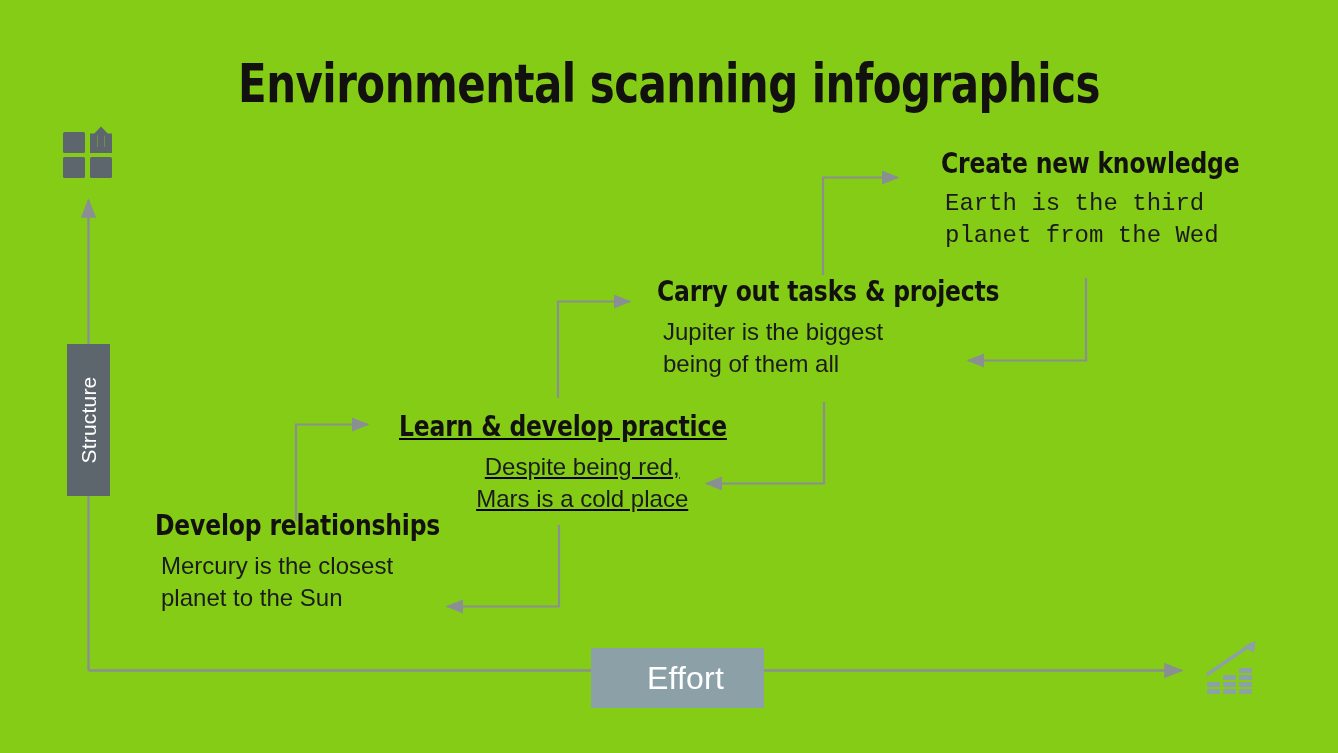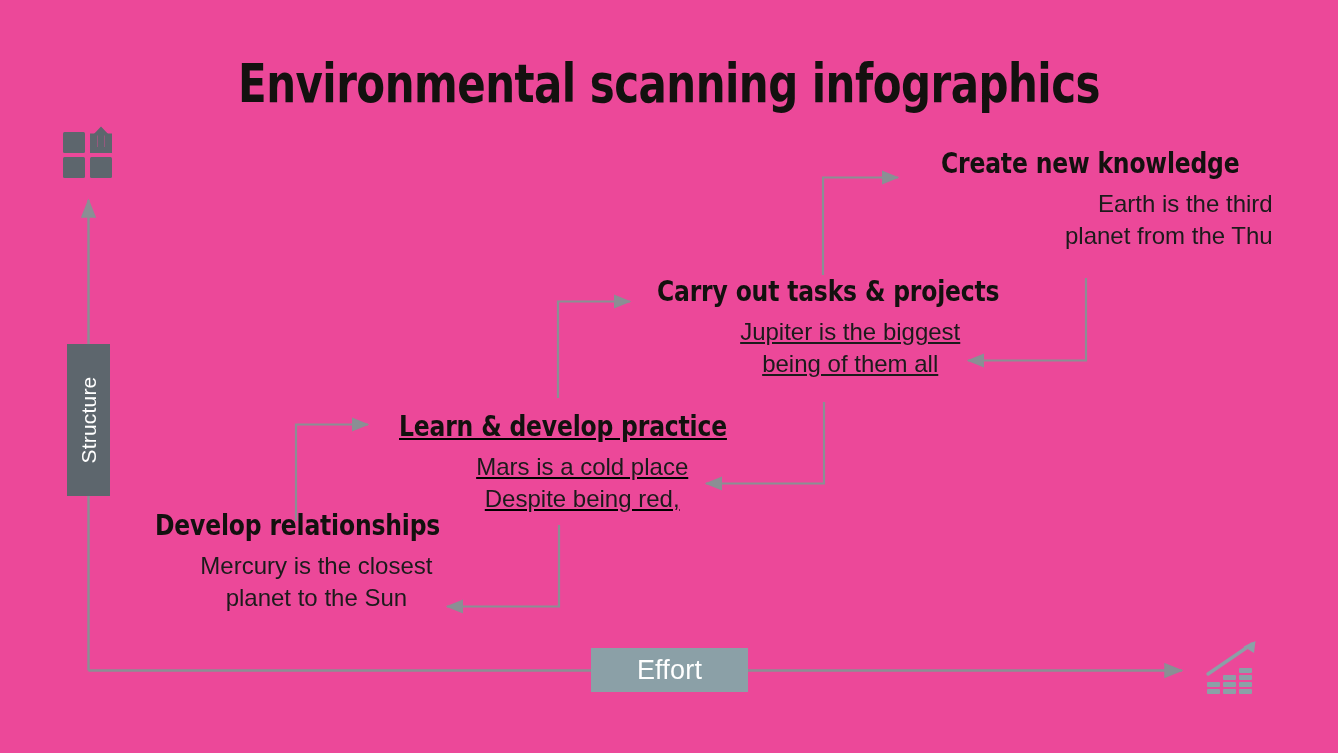--- a/index.html
+++ b/index.html
@@ -9,21 +9,21 @@
     background: #ffffff;
   }
   body {
     font-family: "Liberation Sans", sans-serif;
     -webkit-font-smoothing: antialiased;
   }
   #slide {
     position: relative;
     width: 1338px;
     height: 753px;
-    background: #ec4899;
+    background: #84cc16;
     overflow: hidden;
   }
 
   
   #title {
     position: absolute;
     left: 0;
     top: 57px;
     width: 1338px;
     text-align: center;
@@ -68,24 +68,25 @@
   #structure-box .vtext {
     transform: rotate(-90deg);
     white-space: nowrap;
     font-size: 21px;
     letter-spacing: 0.2px;
   }
   #effort-box {
     left: 591px;
     top: 648px;
     width: 157px;
-    height: 44px;
+    height: 60px;
     background: #8ba0a7;
-    font-size: 27px;
+    font-size: 32px;
     letter-spacing: 0.2px;
+    padding-left: 16px;
   }
 
   
   .step {
     position: absolute;
   }
   .step-title {
     font-family: "DejaVu Sans Condensed", "Liberation Sans Narrow", "Liberation Sans", sans-serif;
     font-weight: 700;
     font-size: 29px;
@@ -100,33 +101,33 @@
     font-weight: 400;
     font-size: 24px;
     color: #1b1b1b;
     line-height: 1.32;
     margin-top: 10px;
     white-space: nowrap;
   }
 
   #step-0 { left: 155px; top: 510px; }
   #step-0 .step-title { transform-origin: left center; }
-  #step-0 .step-body { text-align: center; padding-left: 6px; }
+  #step-0 .step-body { text-align: left; padding-left: 6px; }
 
   #step-1 { left: 399px; top: 411px; text-decoration: underline; }
   #step-1 .step-title { transform-origin: left center; }
   #step-1 .step-body { text-align: center; padding-left: 2px; }
 
   #step-2 { left: 657px; top: 276px; }
   #step-2 .step-title { transform-origin: left center; }
-  #step-2 .step-body { text-align: center; padding-left: 6px; text-decoration: underline; }
+  #step-2 .step-body { text-align: left; padding-left: 6px; }
 
   #step-3 { left: 941px; top: 148px; }
   #step-3 .step-title { transform-origin: left center; }
-  #step-3 .step-body { text-align: right; padding-left: 4px; }
+  #step-3 .step-body { text-align: left; padding-left: 4px; font-family: Liberation Mono, monospace; }
 
   
   .icon-wrap { position: absolute; }
   #icon-grid-up { left: 60px; top: 126px; width: 56px; height: 56px; }
   #icon-growth  { left: 1204px; top: 637px; width: 60px; height: 60px; }
 </style>
 </head>
 <body>
 
 <div id="slide">
@@ -176,38 +177,38 @@
     <div class="step-title">Develop relationships</div>
     <div class="step-body">
       <div>Mercury is the closest</div>
       <div>planet to the Sun</div>
     </div>
   </div>
 
   <div class="step" id="step-1">
     <div class="step-title">Learn &amp; develop practice</div>
     <div class="step-body">
+      <div>Despite being red,</div>
       <div>Mars is a cold place</div>
-      <div>Despite being red,</div>
     </div>
   </div>
 
   <div class="step" id="step-2">
     <div class="step-title">Carry out tasks &amp; projects</div>
     <div class="step-body">
       <div>Jupiter is the biggest</div>
       <div>being of them all</div>
     </div>
   </div>
 
   <div class="step" id="step-3">
     <div class="step-title">Create new knowledge</div>
     <div class="step-body">
       <div>Earth is the third</div>
-      <div>planet from the Thu</div>
+      <div>planet from the Wed</div>
     </div>
   </div>
 
   <div class="icon-wrap" id="icon-grid-up">
     <svg viewBox="0 0 56 56" width="56" height="56">
 
       <rect x="3" y="31" width="22" height="21" rx="1.5" fill="#5d666d"></rect>
 
       <rect x="30" y="31" width="22" height="21" rx="1.5" fill="#5d666d"></rect>
 

